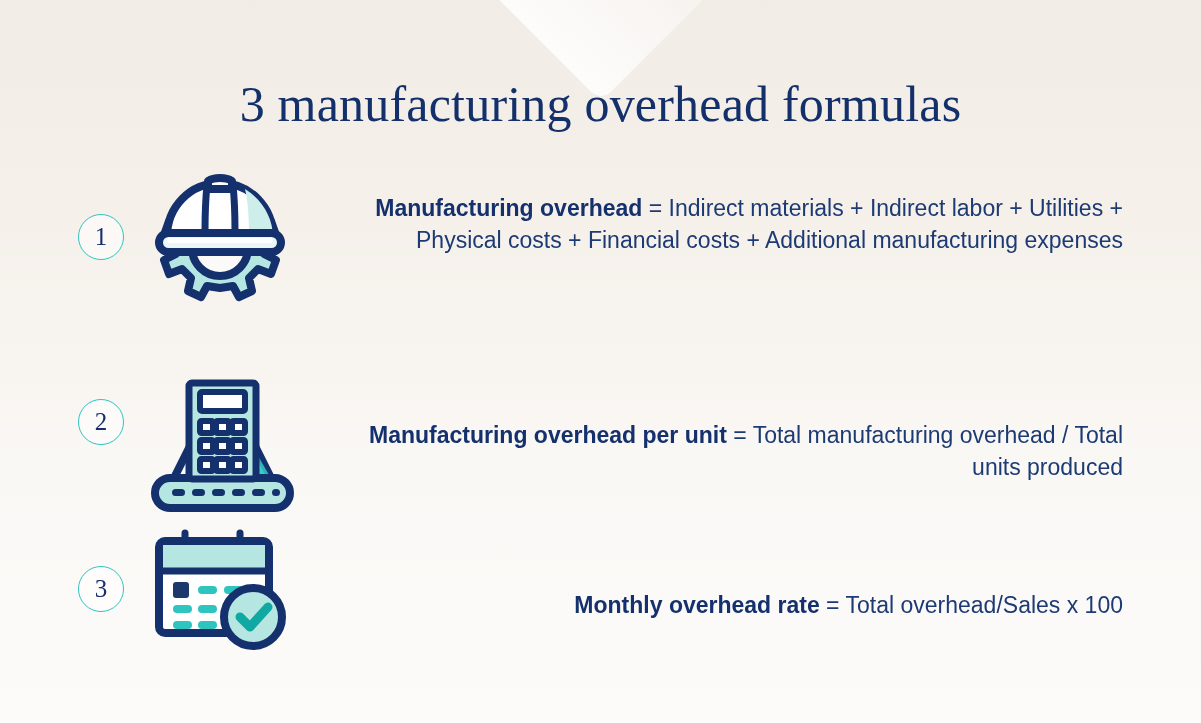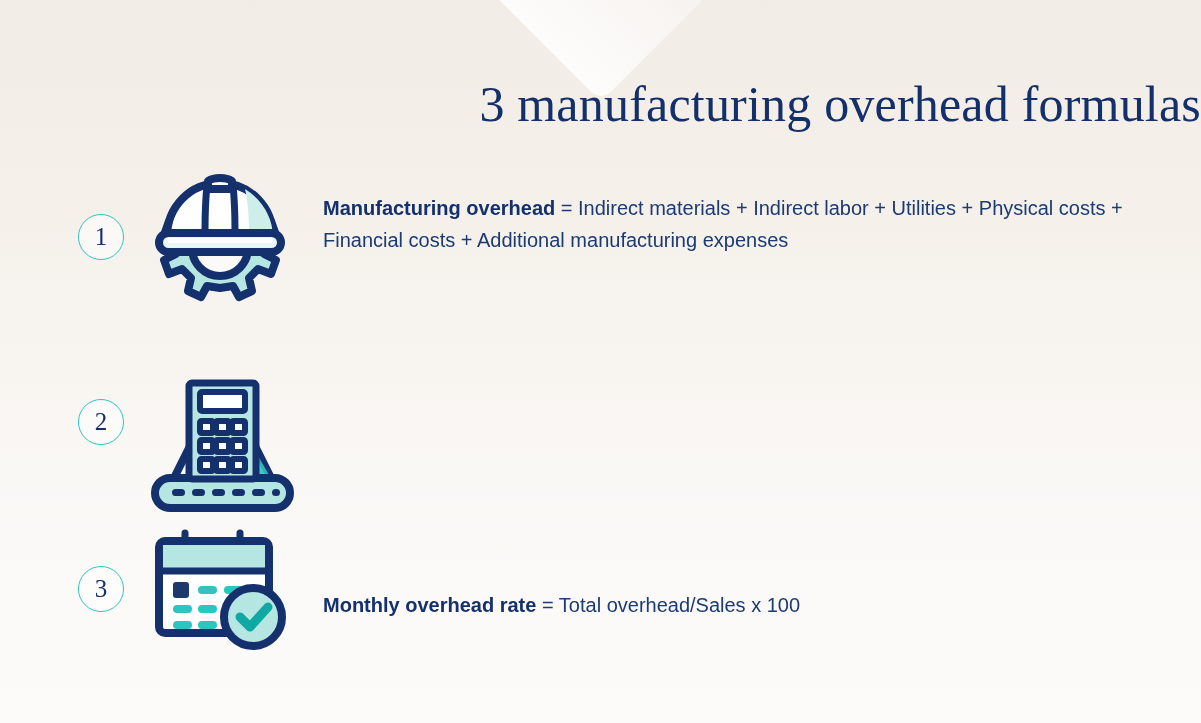--- a/index.html
+++ b/index.html
@@ -31,21 +31,21 @@
     transform: rotate(45deg);
     border-radius: 14px;
     pointer-events: none;
   }
 
   .title-wrap {
     position: absolute;
     top: 74px;
     left: 0;
     width: 1201px;
-    text-align: right;
+    text-align: center;
   }
   .title {
     display: inline-block;
     position: relative;
     font-family: "Liberation Serif", "DejaVu Serif", serif;
     font-size: 50px;
     line-height: 60px;
     color: #13306b;
     letter-spacing: 0.2px;
     white-space: nowrap;
@@ -106,24 +106,25 @@
     left: 145px;
   }
   .row-1 .icon-box { top: 4px; }
   .row-2 .icon-box { top: 38px; }
   .row-3 .icon-box { top: 15px; }
 
   .formula {
     position: absolute;
     left: 323px;
     width: 800px;
-    font-size: 20px;
+    font-size: 23px;
     line-height: 32px;
     color: #1c3a73;
     font-weight: 400;
+    text-align: right;
   }
   .formula b {
     font-weight: 700;
     color: #14306d;
   }
   .row-1 .formula { top: 37px; }
   .row-2 .formula { top: 79px; }
   .row-3 .formula { top: 79px; }
 </style>
 </head>
@@ -210,20 +211,23 @@
             <rect x="55" y="62" width="13" height="12" rx="1.5"></rect>
             <rect x="71" y="62" width="13" height="12" rx="1.5"></rect>
             <rect x="87" y="62" width="13" height="12" rx="1.5"></rect>
             <rect x="55" y="81" width="13" height="12" rx="1.5"></rect>
             <rect x="71" y="81" width="13" height="12" rx="1.5"></rect>
             <rect x="87" y="81" width="13" height="12" rx="1.5"></rect>
           </g>
         </svg>
       </div>
 
+      <div class="formula">
+        <b>Manufacturing overhead per unit</b><span> = </span><span>Total manufacturing overhead / Total units produced</span>
+      </div>
     </div>
 
     <div class="row row-3">
       <div class="num-circle">
         <span>3</span>
       </div>
 
       <div class="icon-box">
         <svg width="150" height="130" viewBox="0 0 150 130" xmlns="http://www.w3.org/2000/svg">
 

